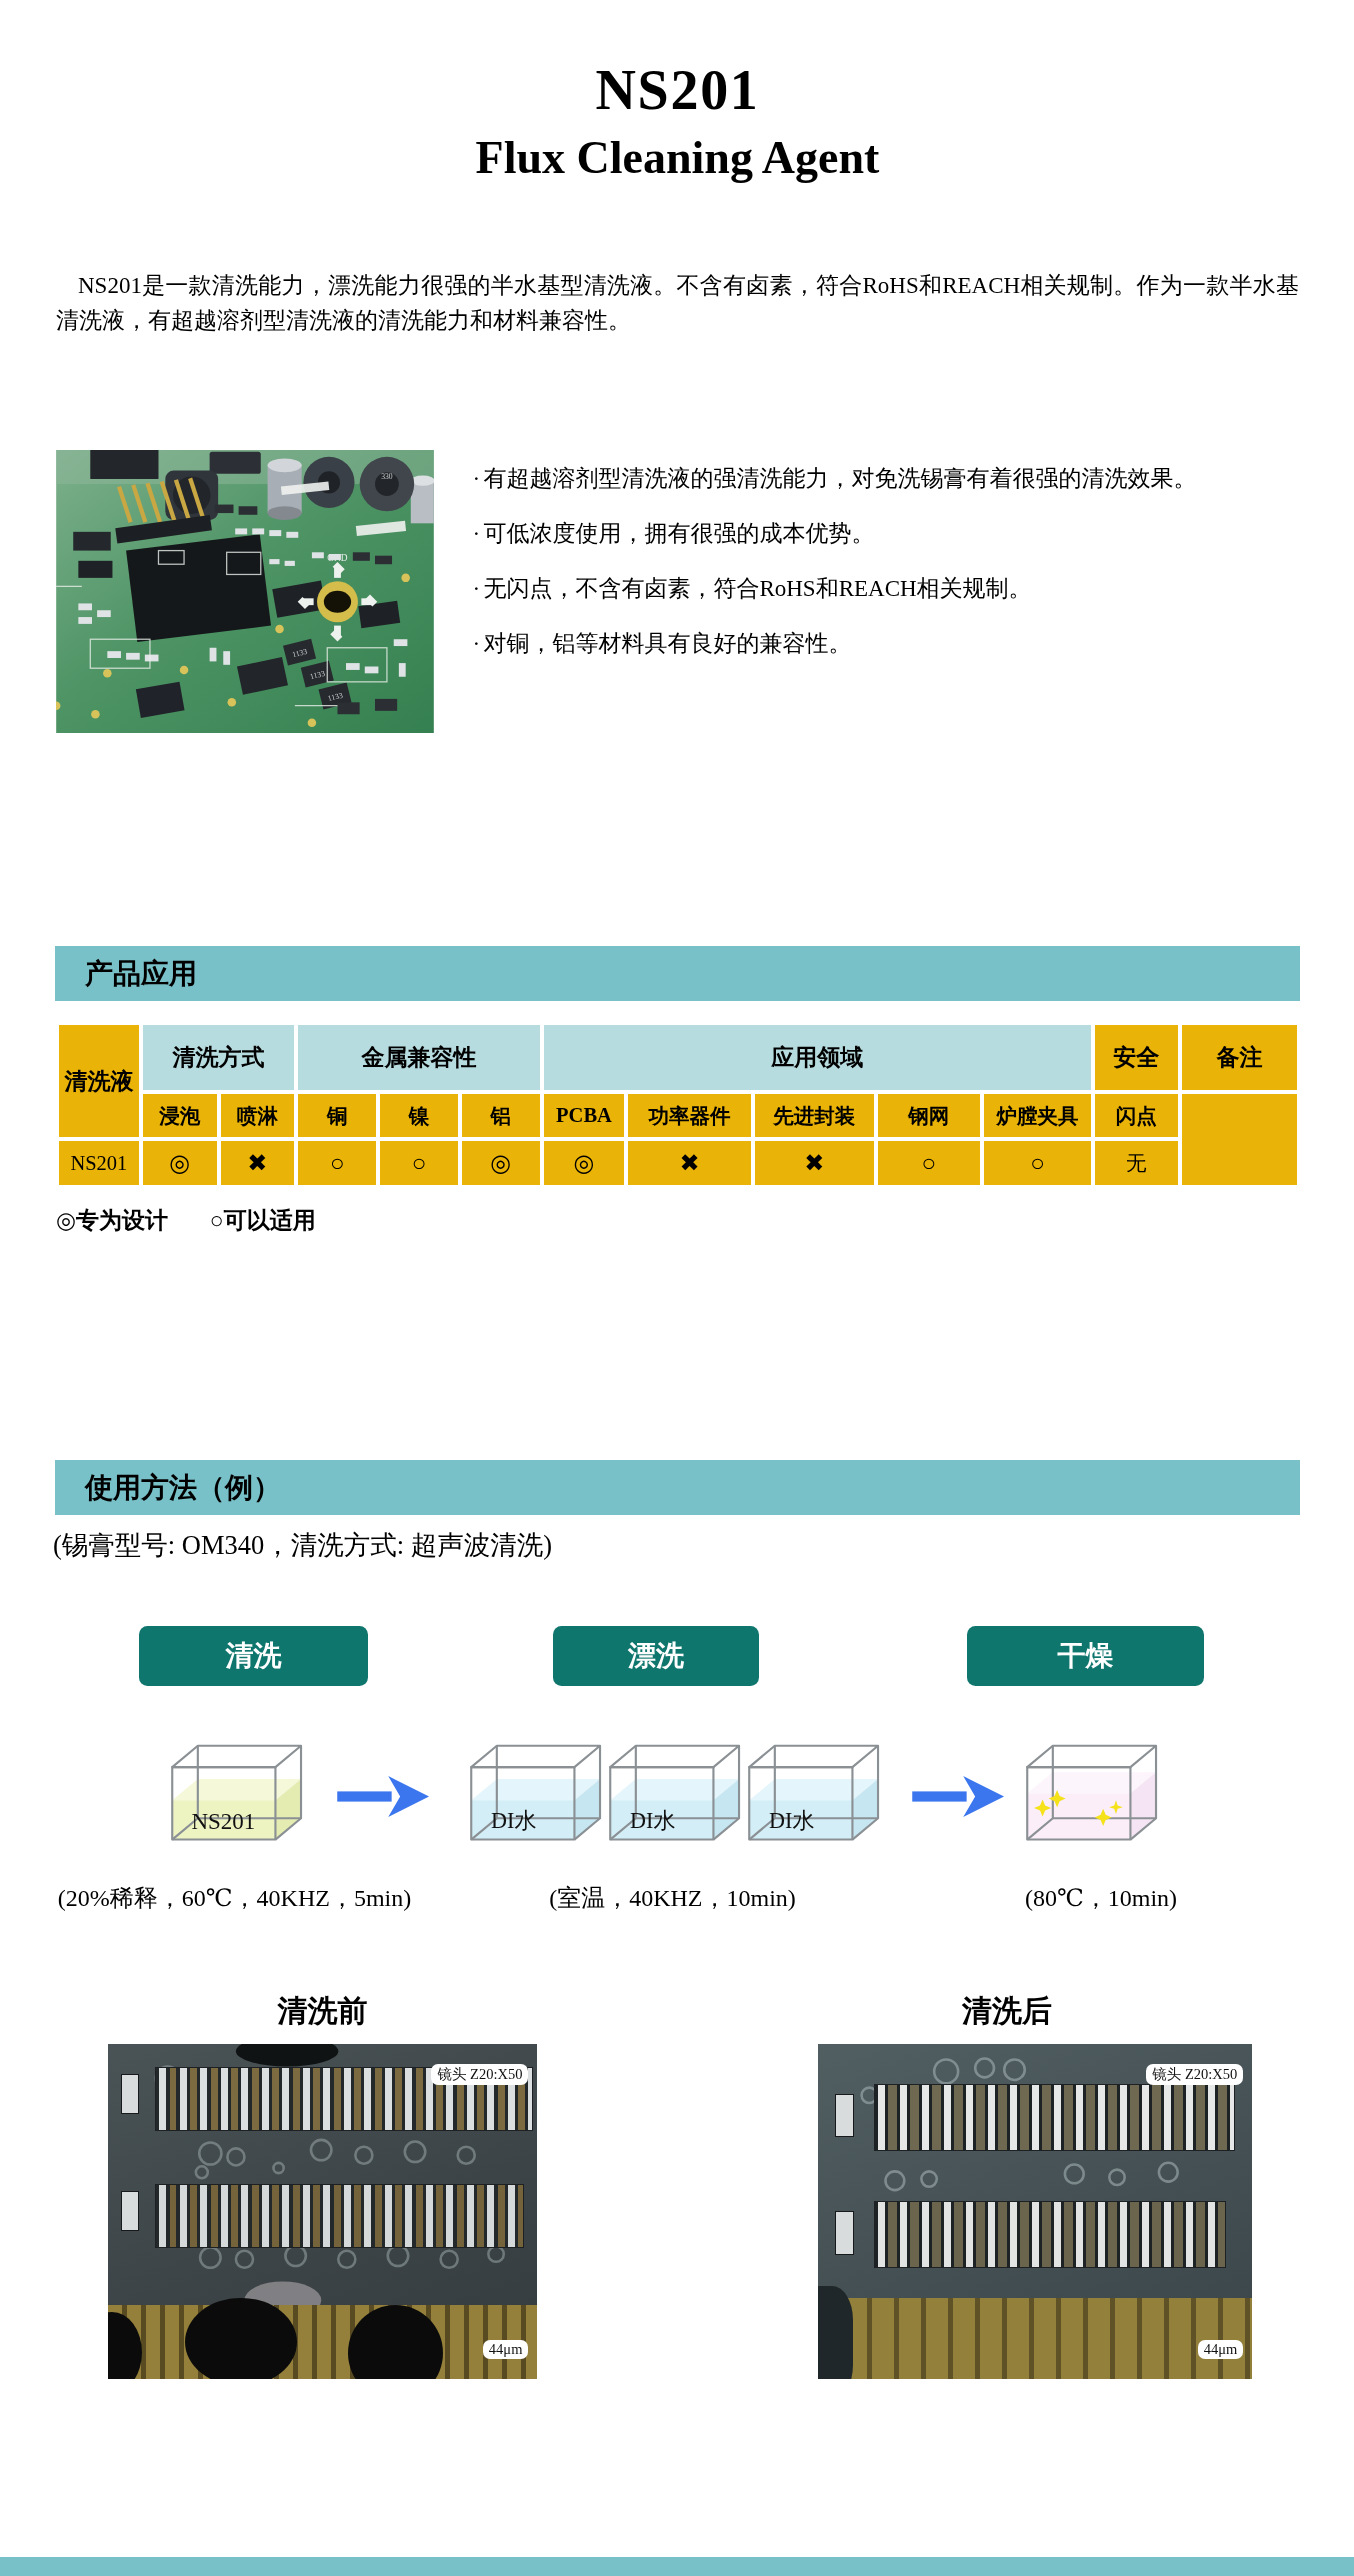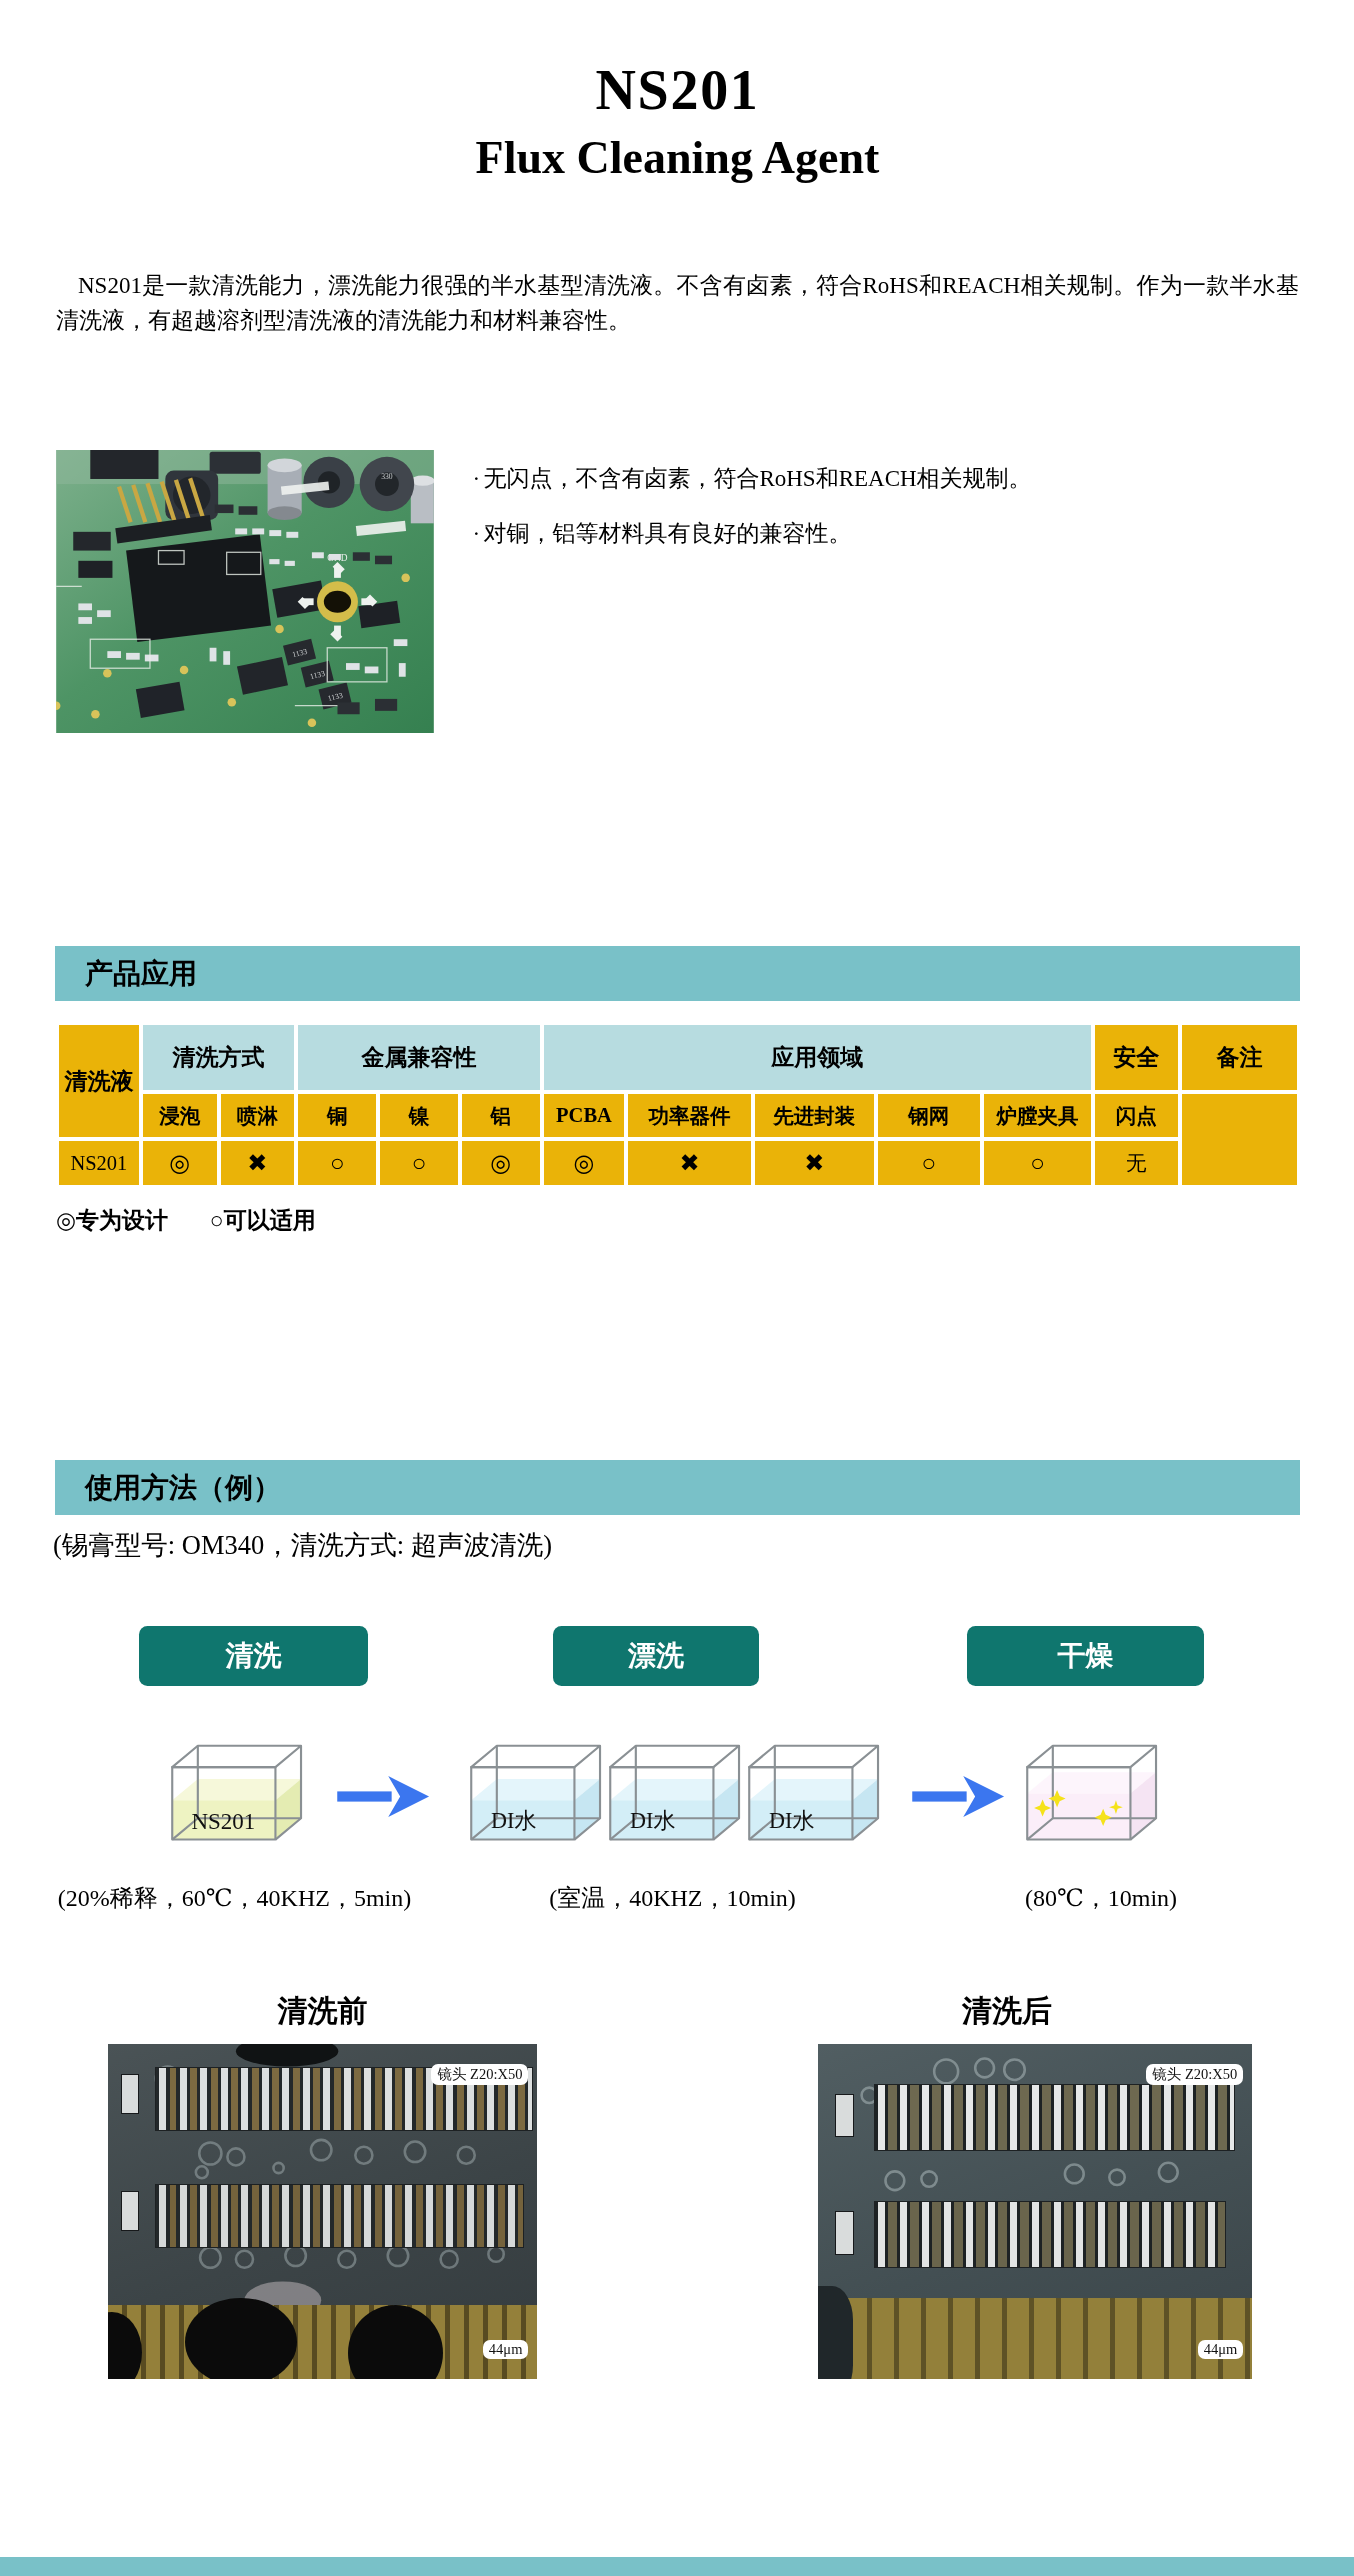--- a/index.html
+++ b/index.html
@@ -224,20 +224,22 @@
         <rect x="318" y="232" width="70" height="40"></rect>
           <line x1="0" y1="160" x2="30" y2="160"></line>
         <line x1="280" y1="300" x2="330" y2="300"></line>
           <rect x="120" y="118" width="30" height="16"></rect>
       </g>
       <rect x="264" y="40" width="56" height="10" fill="#eef2ef" transform="rotate(-6 292 45)" opacity="0.9"></rect>
       <rect x="352" y="86" width="58" height="12" fill="#eef2ef" transform="rotate(-6 381 92)" opacity="0.9"></rect>
     </svg>
   </div>
   <div class="bullets">
+    <div class="bullet"><span class="dot">·</span><span>有超越溶剂型清洗液的强清洗能力，对免洗锡膏有着很强的清洗效果。</span></div>
+    <div class="bullet"><span class="dot">·</span><span>可低浓度使用，拥有很强的成本优势。</span></div>
     <div class="bullet"><span class="dot">·</span><span>无闪点，不含有卤素，符合RoHS和REACH相关规制。</span></div>
     <div class="bullet"><span class="dot">·</span><span>对铜，铝等材料具有良好的兼容性。</span></div>
   </div>
 </div>
 
 <div class="section-bar bar-app">产品应用</div>
 
 <table class="app">
   <colgroup>
     <col style="width:79px">

